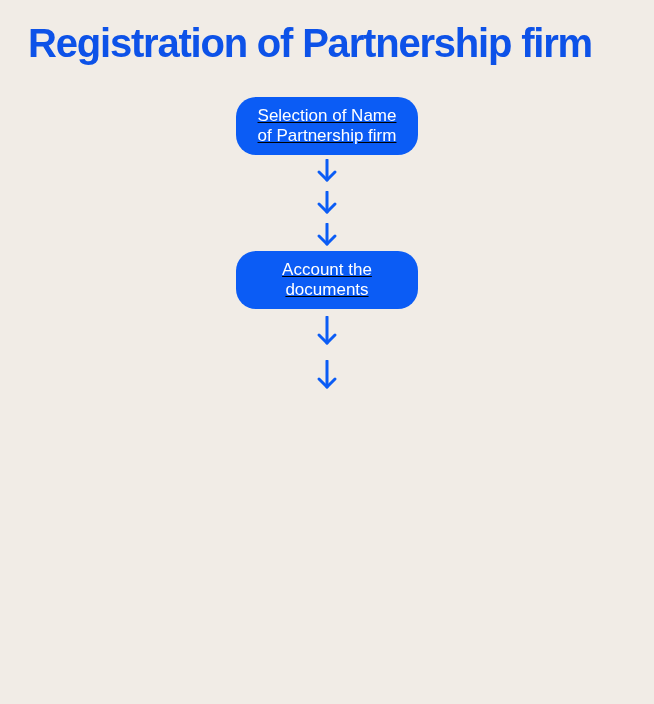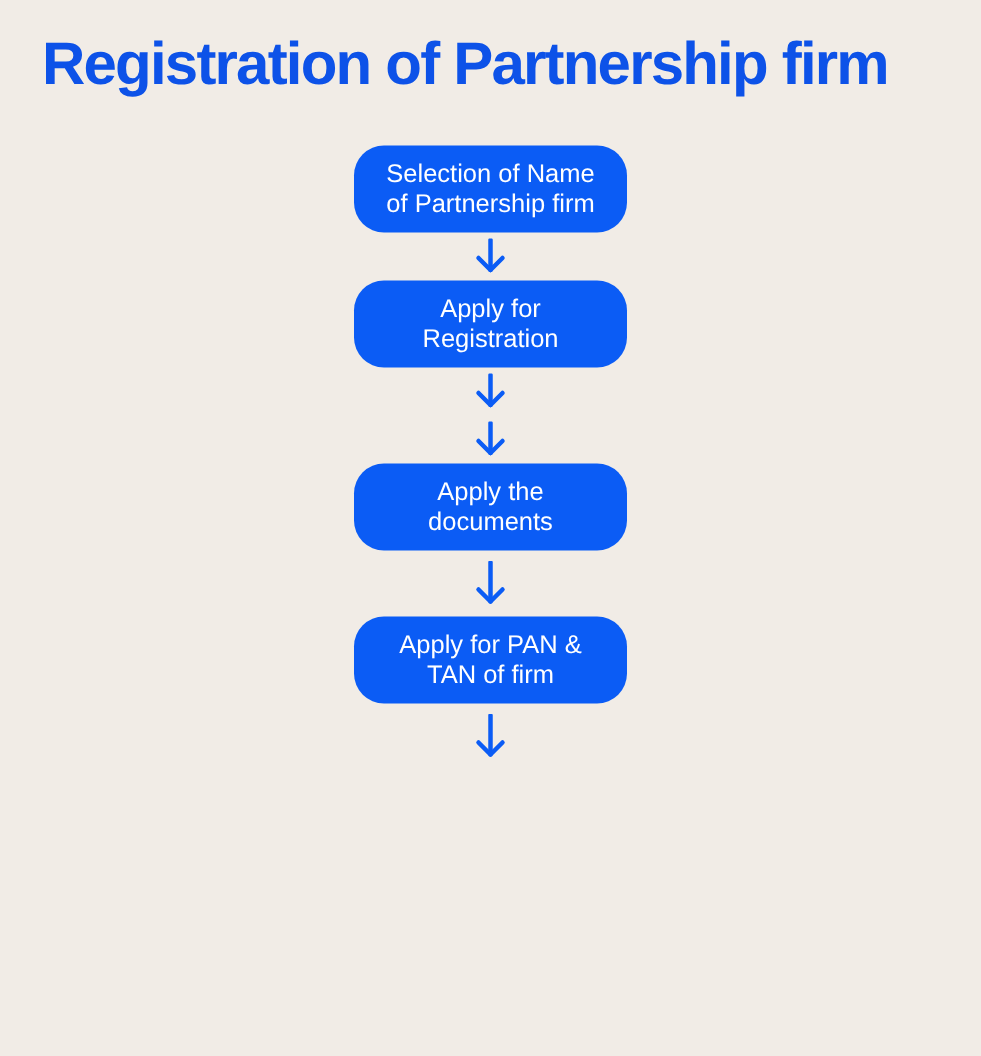--- a/index.html
+++ b/index.html
@@ -40,20 +40,21 @@
   }
   .flow-box {
     width: 182px;
     min-height: 58px;
     background: var(--box-bg);
     border-radius: 20px;
     display: flex;
     align-items: center;
     justify-content: center;
     padding: 9px 6px;
+    text-decoration: underline;
   }
   .step-label {
     color: var(--box-text);
     font-size: 17px;
     font-weight: 500;
     line-height: 20px;
     text-align: center;
     white-space: pre-line;
   }
   .arrow-gap {
@@ -86,56 +87,48 @@
 of Partnership firm</span>
     </div>
 
     <div class="arrow-gap gap-s">
       <svg class="arrow-svg" width="22" height="24" viewBox="0 0 22 24">
         <line x1="11" y1="1" x2="11" y2="21"></line>
         <polyline points="3,13 11,21 19,13"></polyline>
       </svg>
     </div>
 
-    <div class="flow-box">
-      <span class="step-label">Apply for
-Registration</span>
-    </div>
 
     <div class="arrow-gap gap-s">
       <svg class="arrow-svg" width="22" height="24" viewBox="0 0 22 24">
         <line x1="11" y1="1" x2="11" y2="21"></line>
         <polyline points="3,13 11,21 19,13"></polyline>
       </svg>
     </div>
 
 
     <div class="arrow-gap gap-s">
       <svg class="arrow-svg" width="22" height="24" viewBox="0 0 22 24">
         <line x1="11" y1="1" x2="11" y2="21"></line>
         <polyline points="3,13 11,21 19,13"></polyline>
       </svg>
     </div>
 
     <div class="flow-box">
-      <span class="step-label">Apply the
+      <span class="step-label">Account the
 documents</span>
     </div>
 
     <div class="arrow-gap gap-l">
       <svg class="arrow-svg" width="22" height="30" viewBox="0 0 22 30">
         <line x1="11" y1="1" x2="11" y2="27"></line>
         <polyline points="3,19 11,27 19,19"></polyline>
       </svg>
     </div>
 
-    <div class="flow-box">
-      <span class="step-label">Apply for PAN &amp;
-TAN of firm</span>
-    </div>
 
     <div class="arrow-gap gap-l">
       <svg class="arrow-svg" width="22" height="30" viewBox="0 0 22 30">
         <line x1="11" y1="1" x2="11" y2="27"></line>
         <polyline points="3,19 11,27 19,19"></polyline>
       </svg>
     </div>
 
 
   </div>

